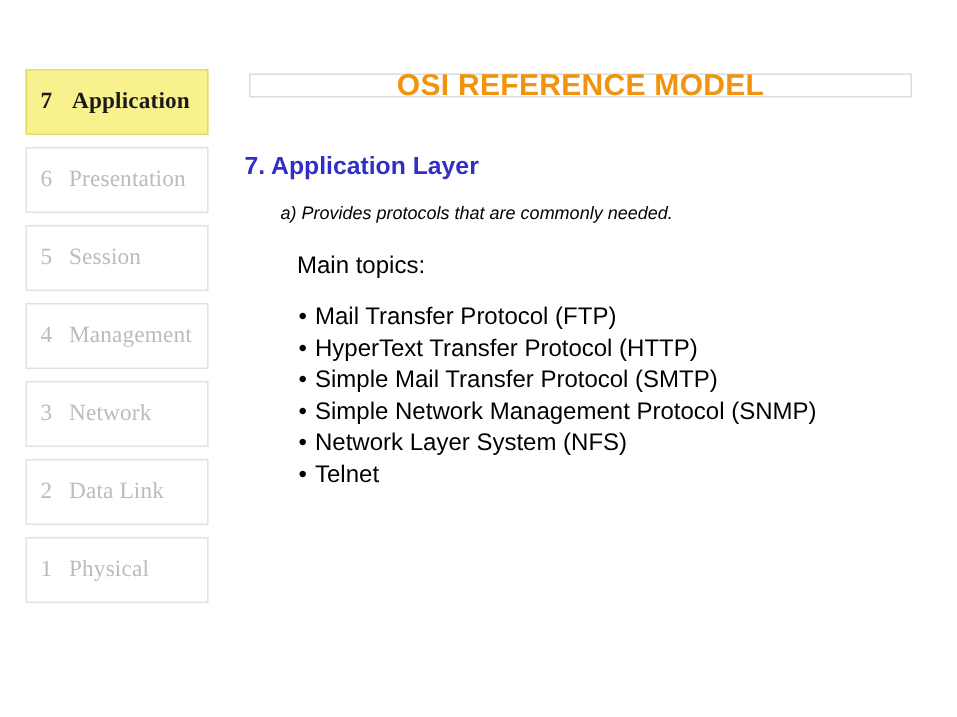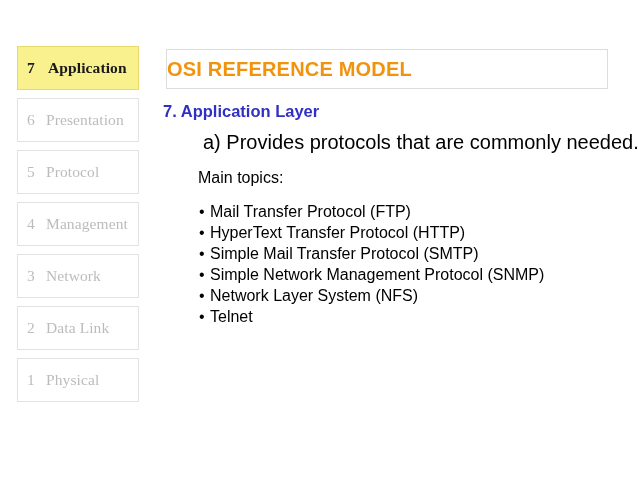--- a/index.html
+++ b/index.html
@@ -63,27 +63,27 @@
   .layer-box.active .lname {
     margin-left: 7px;
   }
 
   
   .title-banner {
     position: absolute;
     left: 166px;
     top: 49px;
     width: 442px;
-    height: 40px;
+    height: 16px;
     box-sizing: border-box;
     border: 1px solid #dcdcdc;
     background: #ffffff;
     display: flex;
     align-items: center;
-    justify-content: flex-start;
+    justify-content: center;
   }
   .title-banner .title-text {
     color: #f2930d;
     font-family: "Liberation Sans", sans-serif;
     font-weight: bold;
     font-size: 20px;
     letter-spacing: 0.2px;
     white-space: nowrap;
   }
 
@@ -96,25 +96,26 @@
   }
   .section-heading {
     color: #3030c4;
     font-weight: bold;
     font-size: 16.5px;
     line-height: 20px;
     white-space: nowrap;
   }
   .sub-point {
     margin-top: 11px;
-    margin-left: 40px;
-    font-size: 20px;
+    margin-left: 24px;
+    font-size: 12px;
     line-height: 20px;
     color: #000000;
     white-space: nowrap;
+    font-style: italic;
   }
   .main-topics {
     margin-top: 16px;
     margin-left: 35px;
     font-size: 16px;
     line-height: 20px;
     color: #000000;
     white-space: nowrap;
   }
   .bullet-list {
@@ -149,21 +150,21 @@
       <span class="lname">Application</span>
     </div>
 
     <div class="layer-box">
       <span class="lnum">6</span>
       <span class="lname">Presentation</span>
     </div>
 
     <div class="layer-box">
       <span class="lnum">5</span>
-      <span class="lname">Protocol</span>
+      <span class="lname">Session</span>
     </div>
 
     <div class="layer-box">
       <span class="lnum">4</span>
       <span class="lname">Management</span>
     </div>
 
     <div class="layer-box">
       <span class="lnum">3</span>
       <span class="lname">Network</span>

